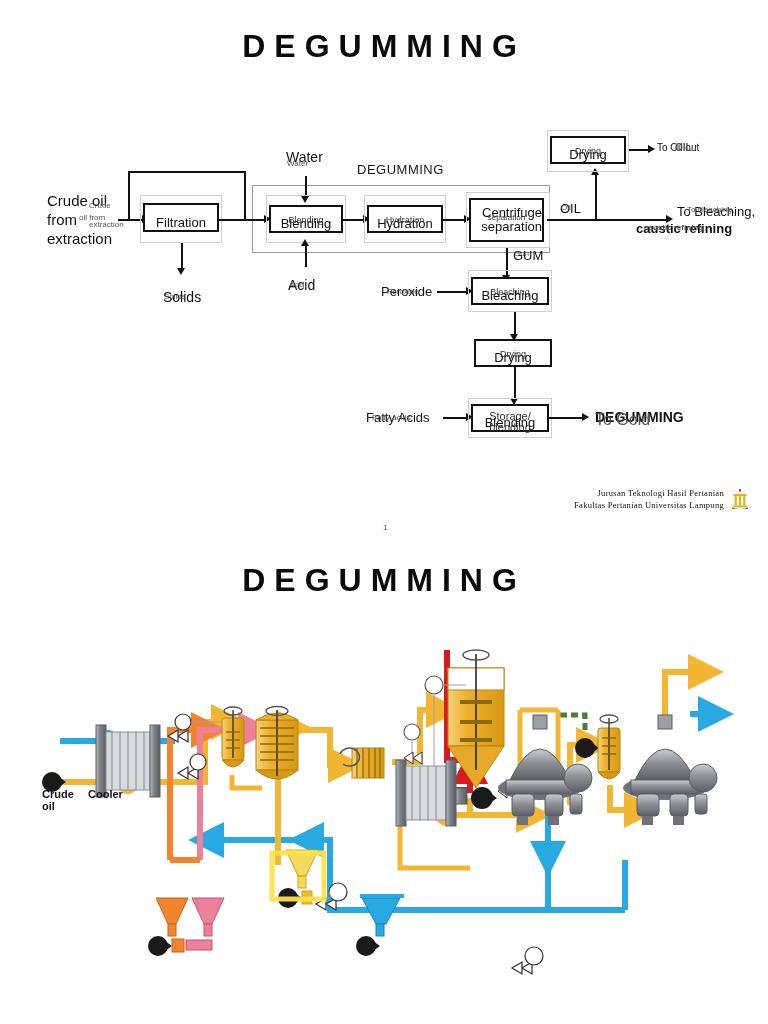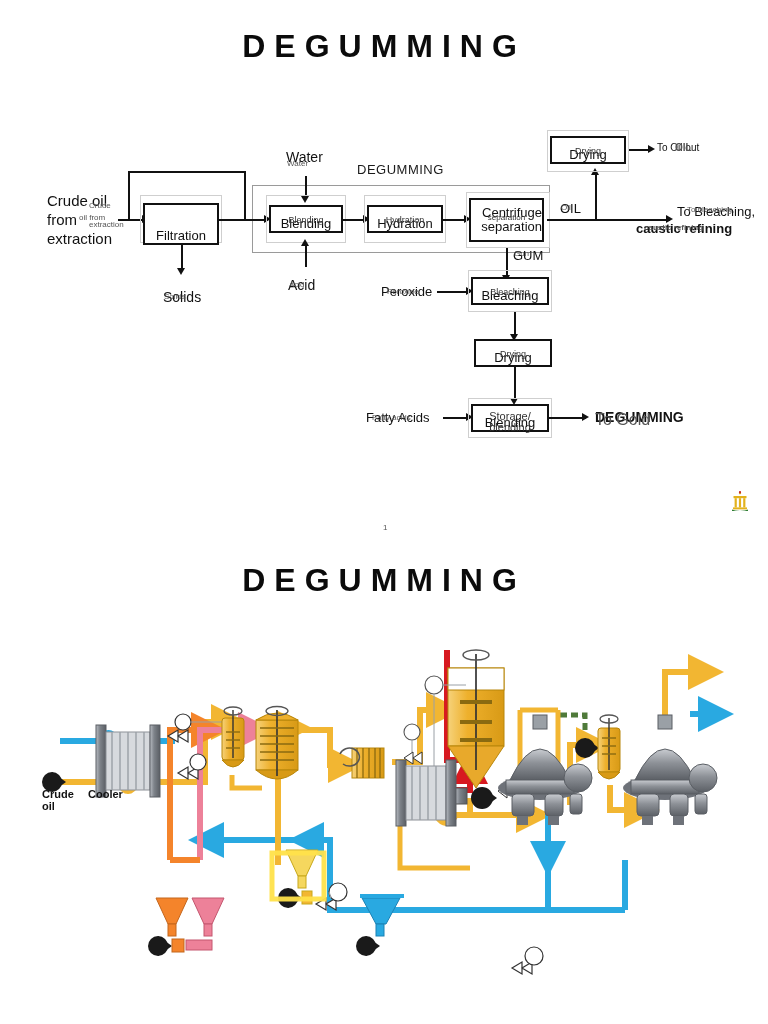--- a/index.html
+++ b/index.html
@@ -64,21 +64,21 @@
     </div>
     <div class="lbl" style="left:47px;top:230px;font-size:15px;">
       <span>extraction</span>
       <span class="ghost" style="left:42px;top:-10px;">extraction</span>
     </div>
 
     <div class="ln lnh" style="left:118px;top:219px;width:26px;"></div>
     <div class="arw r" style="left:142px;top:215px;"></div>
 
     <div class="shadowbox" style="left:140px;top:195px;width:82px;height:48px;"></div>
-    <div class="node" style="left:143px;top:203px;width:76px;height:42px;">
+    <div class="node" style="left:143px;top:203px;width:76px;height:29px;">
       <span>Filtration</span>
     </div>
 
     <div class="ln lnv" style="left:128px;top:171px;height:48px;"></div>
     <div class="ln lnh" style="left:128px;top:171px;width:117px;"></div>
     <div class="ln lnv" style="left:244px;top:171px;height:48px;"></div>
 
     <div class="ln lnv" style="left:181px;top:243px;height:28px;"></div>
     <div class="arw d" style="left:177px;top:268px;"></div>
     <div class="lbl" style="left:163px;top:277px;font-size:14px;margin-top:12px;">
@@ -208,20 +208,24 @@
     <div class="arw r" style="left:582px;top:413px;"></div>
     <div class="lbl" style="left:595px;top:409px;font-size:14px;font-weight:bold;">
       <span>DEGUMMING</span>
       <span class="ghost" style="left:0px;top:2px;font-size:16px;font-weight:normal;">To Gold</span>
     </div>
 
   </div>
 
   <div class="footer">
     <div class="footer-row">
+      <div>
+        <div>Jurusan Teknologi Hasil Pertanian</div>
+        <div>Fakultas Pertanian Universitas Lampung</div>
+      </div>
       <svg width="20" height="22" viewBox="0 0 20 22">
         <path d="M10 1 L11.2 3.6 L10 4.4 L8.8 3.6 Z" fill="#D8A31A"></path>
         <circle cx="10" cy="2.2" r="1.1" fill="#C92127"></circle>
         <path d="M3.5 6 h13 v2.2 h-13 Z" fill="#E3B21C"></path>
         <path d="M4.6 8.2 h2.2 v9.2 h-2.2 Z" fill="#E3B21C"></path>
         <path d="M8.9 8.2 h2.2 v9.2 h-2.2 Z" fill="#E3B21C"></path>
         <path d="M13.2 8.2 h2.2 v9.2 h-2.2 Z" fill="#E3B21C"></path>
         <path d="M3 17.4 h14 v2 h-14 Z" fill="#E3B21C"></path>
         <path d="M2 19.6 C5 21.4 15 21.4 18 19.6 L18 21 L2 21 Z" fill="#2E7D32"></path>
       </svg>

